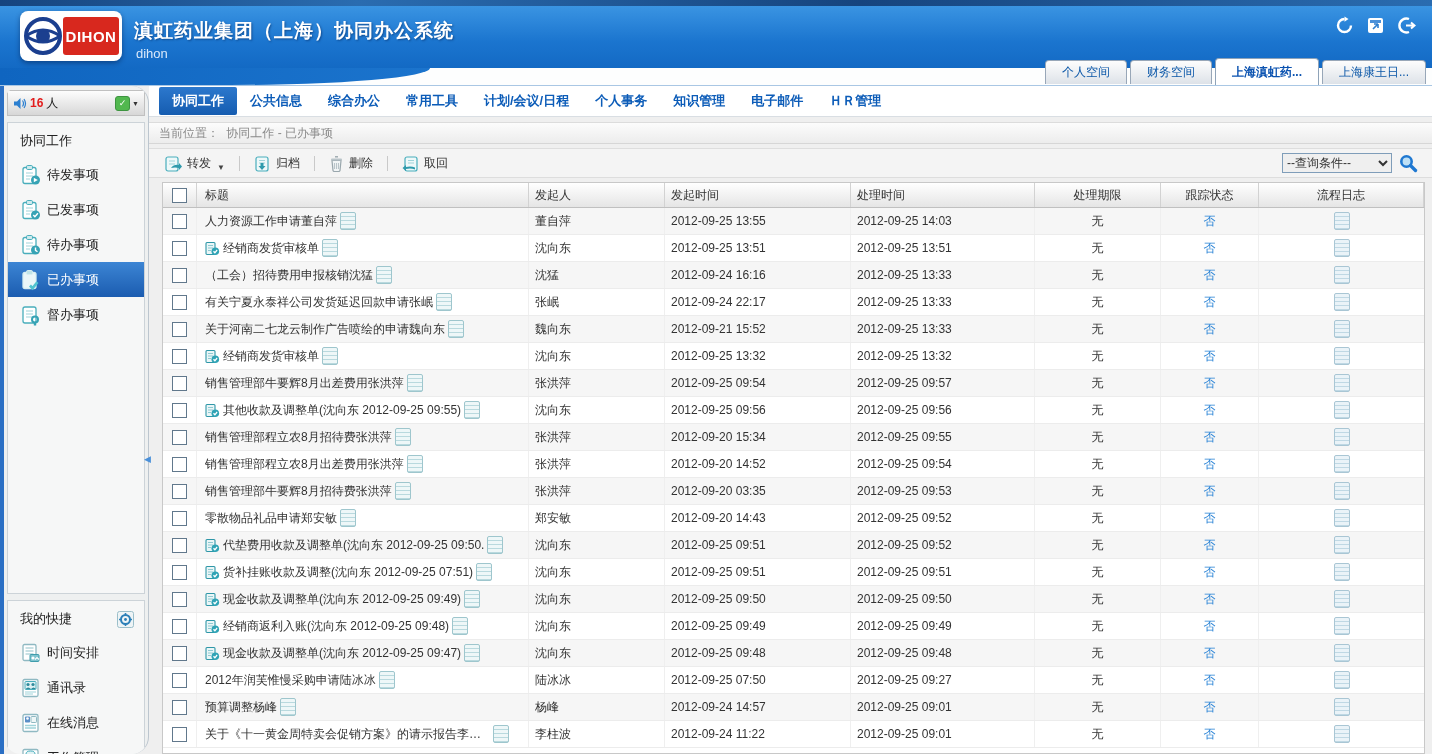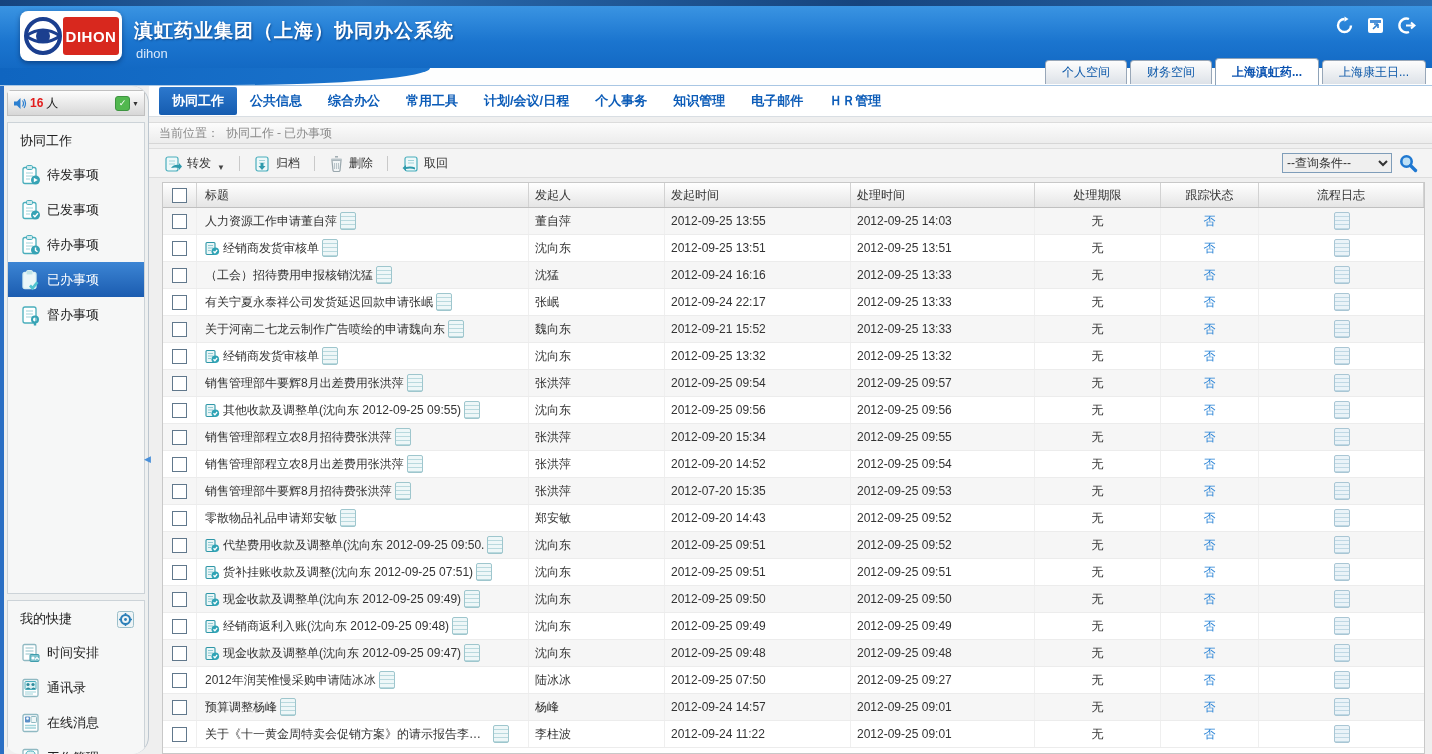--- a/index.html
+++ b/index.html
@@ -54,21 +54,21 @@
   .collapse-arrow{position:absolute;left:140px;top:368px;color:#4a90d9;font-size:9px;z-index:5;cursor:pointer;}
 
   
   .navrow{height:30px;background:#fff;border-bottom:1px solid #d9dee3;display:flex;align-items:center;
           gap:0;padding-left:10px;}
   .nav-item{color:#0c5cb8;font-weight:bold;font-size:13px;padding:5px 13px;cursor:pointer;white-space:nowrap;}
   .nav-item.active{background:linear-gradient(180deg,#2c78cd,#155cb0);color:#fff;border-radius:2px;}
 
   
   .breadcrumb{margin-top:5px;height:20px;line-height:20px;background:linear-gradient(180deg,#fcfcfc,#ececec);
-              border-top:1px solid #dcdcdc;border-bottom:1px solid #d6d6d6;color:#8a8a8a;padding-left:10px;font-family:Liberation Serif, serif;}
+              border-top:1px solid #dcdcdc;border-bottom:1px solid #d6d6d6;color:#8a8a8a;padding-left:10px;}
   .breadcrumb .path{margin-left:4px;}
 
   
   .toolbar{margin-top:4px;height:28px;background:#f4f4f4;border-top:1px solid #ddd;border-bottom:1px solid #ddd;
            display:flex;align-items:center;padding:0 12px;}
   .tbtn{display:flex;align-items:flex-end;gap:5px;color:#333;cursor:pointer;padding:0 4px;}
   .tbtn .caret{font-size:8px;color:#444;margin-left:1px;}
   .tsep{width:1px;height:15px;background:#c9c9c9;margin:0 10px;}
   .toolbar-right{margin-left:auto;display:flex;align-items:center;gap:6px;margin-right:2px;}
   .toolbar-right select{width:110px;height:20px;border:1px solid #7f9db9;font-size:12px;color:#333;
@@ -604,21 +604,21 @@
             <div class="tr odd">
     <div class="td col-check">
       <span class="checkbox"></span>
     </div>
     <div class="td col-title">
 
       <span class="title-text">销售管理部牛要辉8月招待费张洪萍</span>
       <span class="form-icon"></span>
     </div>
     <div class="td col-sender">张洪萍</div>
-    <div class="td col-start">2012-07-20 15:35</div>
+    <div class="td col-start">2012-09-20 03:35</div>
     <div class="td col-handle">2012-09-25 09:53</div>
     <div class="td col-deadline">
       <span class="deadline-text">无</span>
     </div>
     <div class="td col-track">
       <span class="track-link">否</span>
     </div>
     <div class="td col-log">
       <span class="form-icon"></span>
     </div>

